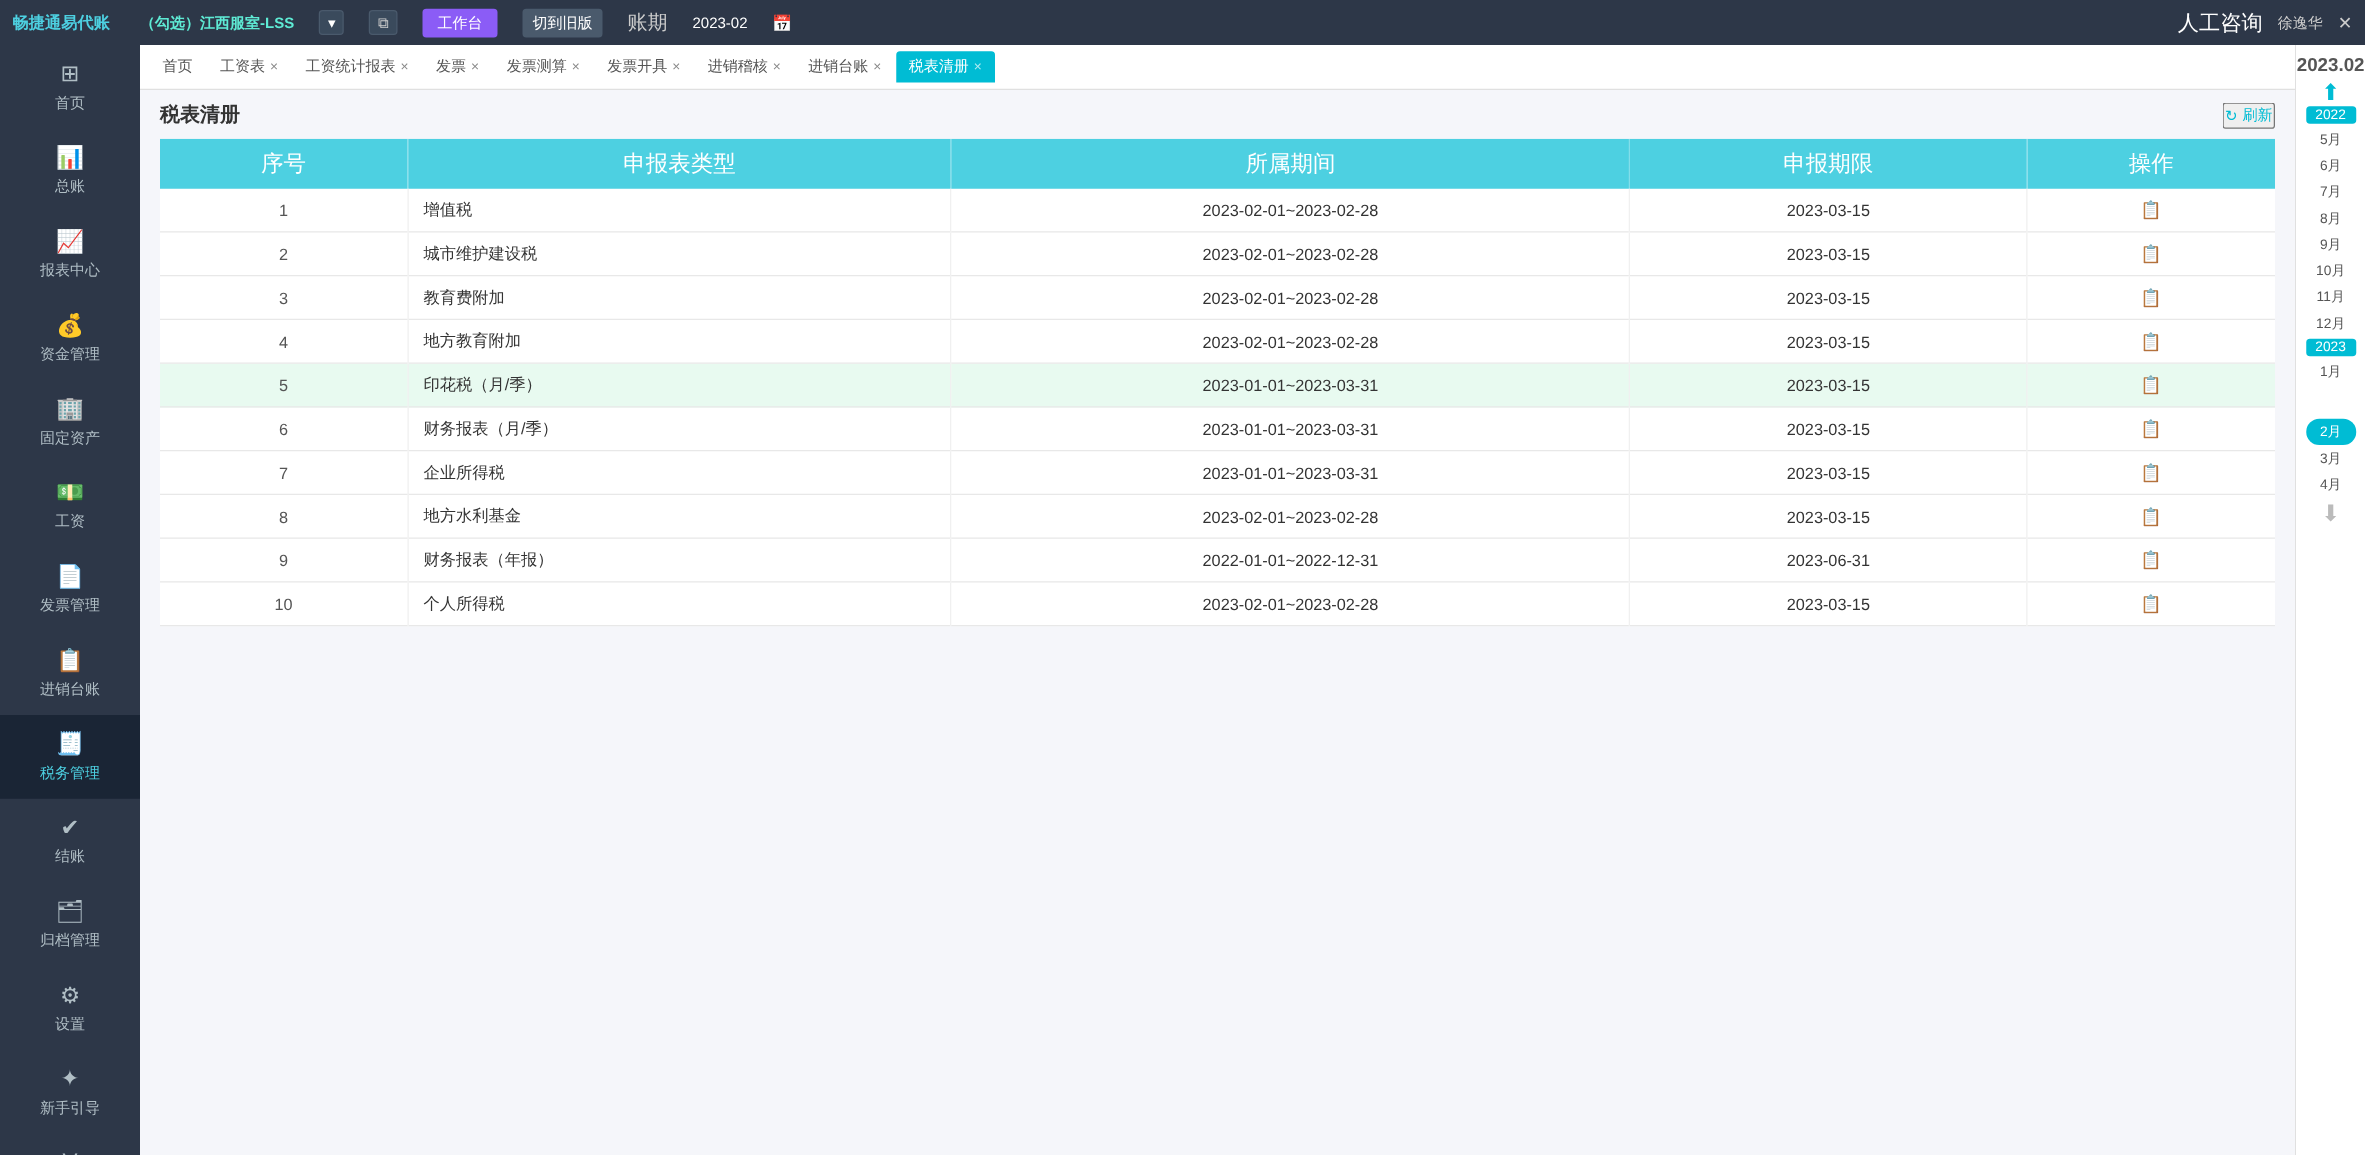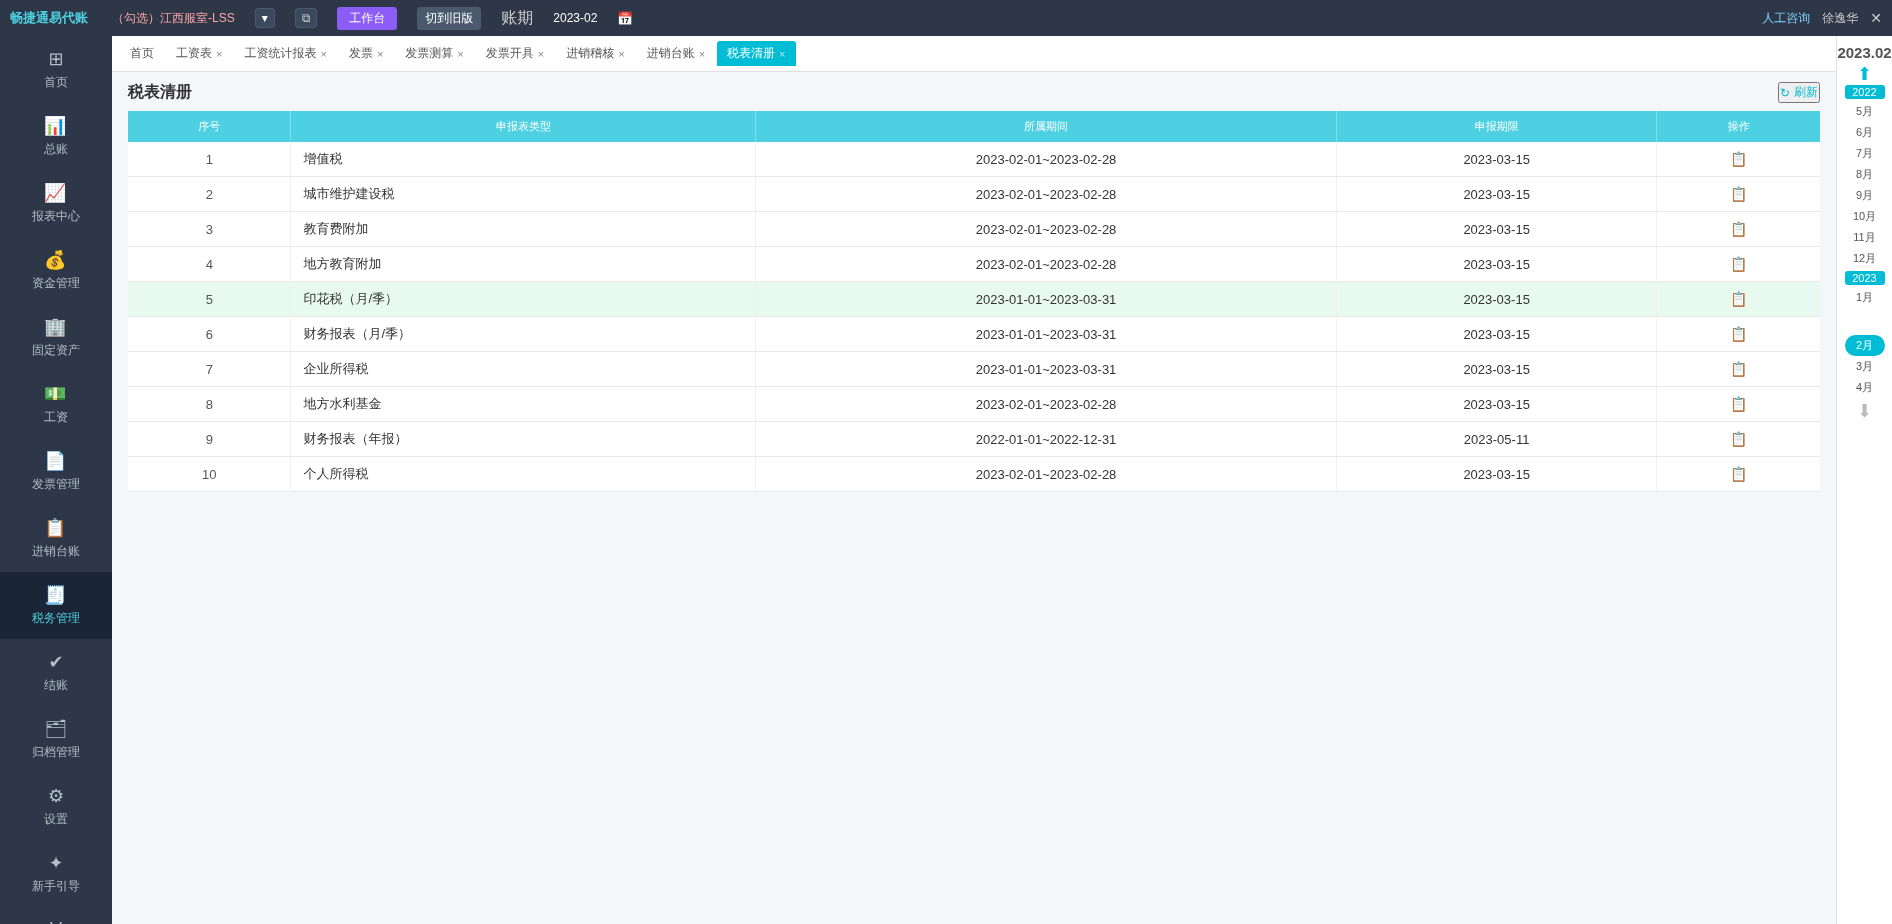--- a/index.html
+++ b/index.html
@@ -14,23 +14,24 @@
       padding: 0 10px;
       gap: 20px;
       flex-shrink: 0;
     }
     .top-bar-logo {
       color: #4dd0e1;
       font-size: 13px;
       font-weight: bold;
     }
     .top-bar-company {
-      color: #fca5a5;
+      color: #5eead4;
       font-size: 12px;
       margin-left: 4px;
+      font-weight: bold;
     }
     .top-bar-dropdown {
       background: #3a4a5c;
       border: 1px solid #4a5a6c;
       color: #fff;
       padding: 2px 6px;
       border-radius: 3px;
       font-size: 12px;
       cursor: pointer;
     }
@@ -70,22 +71,22 @@
       font-size: 12px;
       text-align: right;
     }
     .top-bar-right {
       margin-left: auto;
       display: flex;
       align-items: center;
       gap: 12px;
     }
     .top-bar-support {
-      color: #7dd3fc;
-      font-size: 12px;
+      color: #ffffff;
+      font-size: 17px;
       cursor: pointer;
     }
     .top-bar-user {
       color: #ccc;
       font-size: 12px;
       cursor: pointer;
     }
     .top-bar-close {
       color: #ccc;
       font-size: 14px;
@@ -212,21 +213,21 @@
       width: 100%;
       border-collapse: collapse;
       background: #fff;
     }
     thead tr {
       background: #4dd0e1;
     }
     thead th {
       color: #fff;
       padding: 8px 12px;
-      font-size: 11px;
+      font-size: 18px;
       font-weight: normal;
       text-align: center;
       border-right: 1px solid rgba(255,255,255,0.3);
     }
     thead th:last-child { border-right: none; }
     tbody tr {
       border-bottom: 1px solid #e8e8e8;
     }
     tbody tr.highlighted { background: #e8faf0; }
     tbody td {
@@ -502,21 +503,21 @@
                 <td>8</td>
                 <td>地方水利基金</td>
                 <td>2023-02-01~2023-02-28</td>
                 <td>2023-03-15</td>
                 <td><span class="action-icon">📋</span></td>
               </tr>
               <tr>
                 <td>9</td>
                 <td>财务报表（年报）</td>
                 <td>2022-01-01~2022-12-31</td>
-                <td>2023-05-11</td>
+                <td>2023-06-31</td>
                 <td><span class="action-icon">📋</span></td>
               </tr>
               <tr>
                 <td>10</td>
                 <td>个人所得税</td>
                 <td>2023-02-01~2023-02-28</td>
                 <td>2023-03-15</td>
                 <td><span class="action-icon">📋</span></td>
               </tr>
             </tbody>

